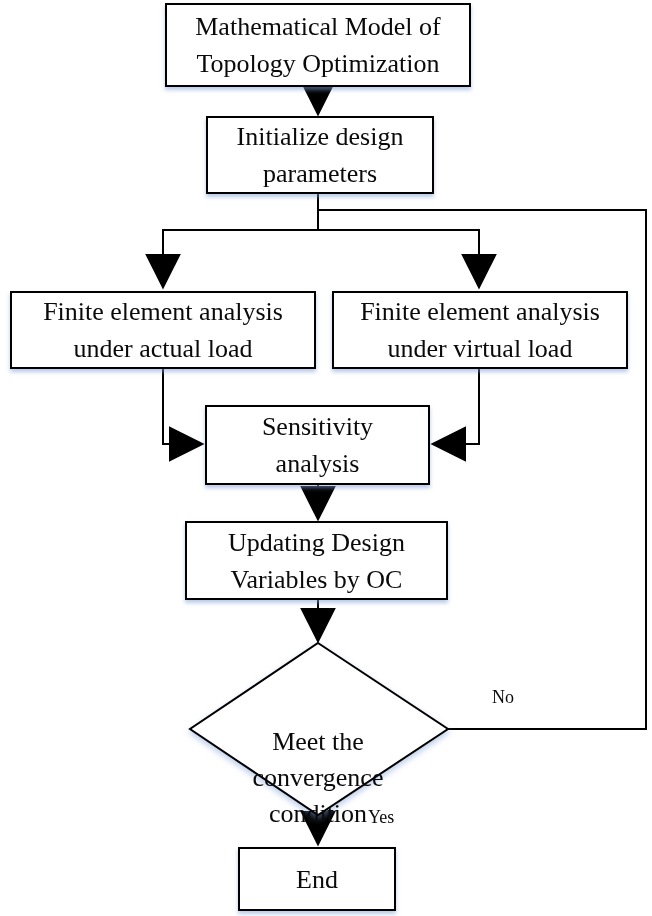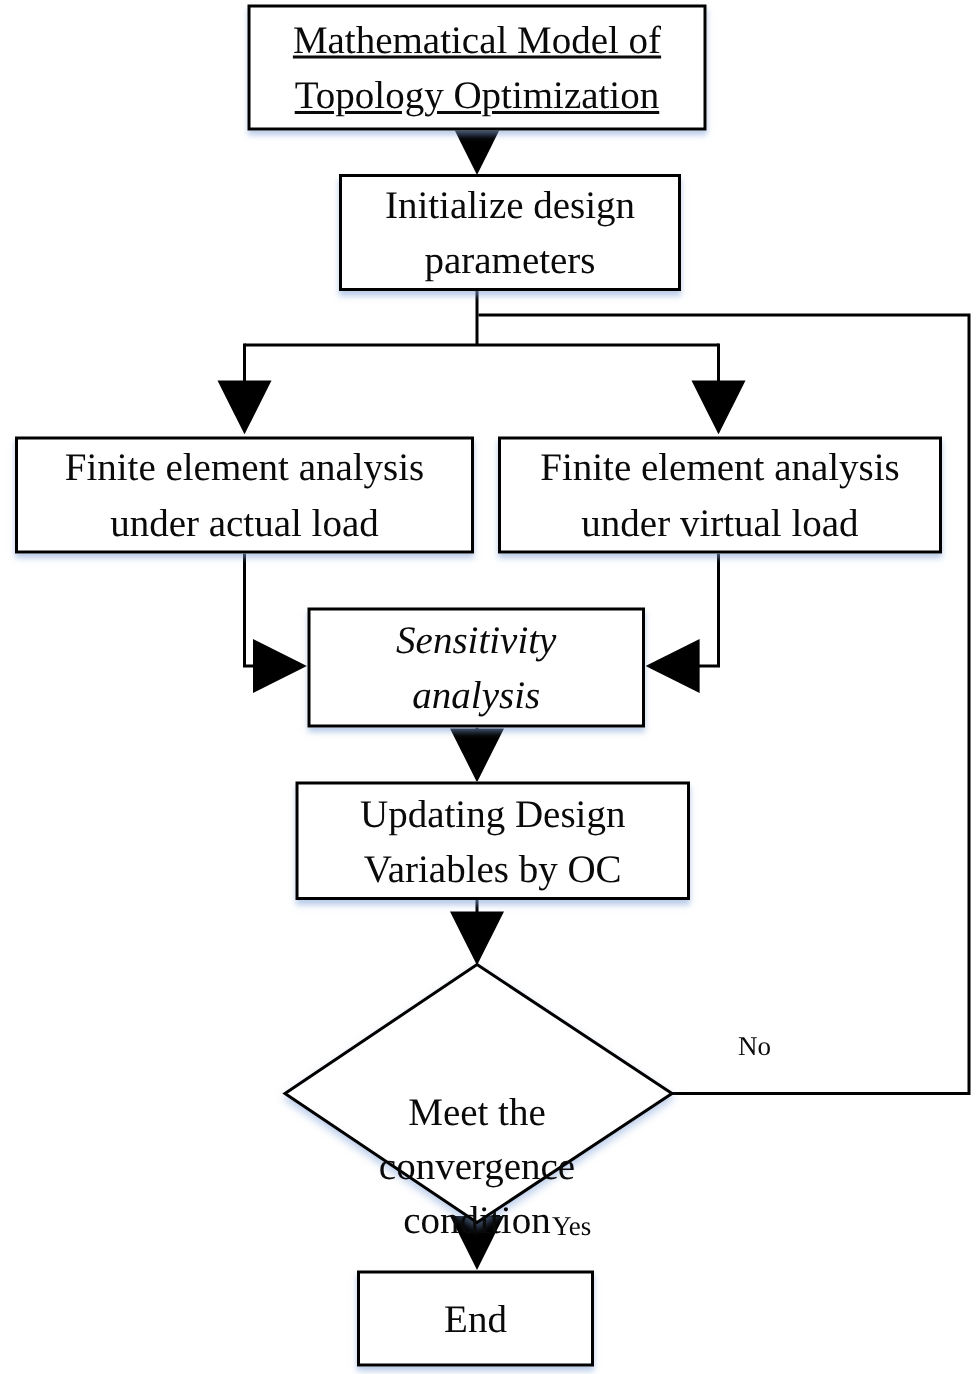--- a/index.html
+++ b/index.html
@@ -70,26 +70,26 @@
 
   .edge-label {
     position: absolute;
     color: var(--text);
     font-size: 18px;
     line-height: 30px;
     background: transparent;
   }
 
   
-  .node-model       { left: 165px; top:   3px; width: 306px; height: 84px; text-decoration: underline; }
-  .node-init        { left: 206px; top: 116px; width: 228px; height: 78px; margin-left: 20px; }
+  .node-model       { left: 165px; top:   3px; width: 306px; height: 84px; }
+  .node-init        { left: 206px; top: 116px; width: 228px; height: 78px; }
   .node-fea-actual  { left:  10px; top: 291px; width: 306px; height: 78px; }
   .node-fea-virtual { left: 332px; top: 291px; width: 296px; height: 78px; }
-  .node-sensitivity { left: 205px; top: 405px; width: 225px; height: 80px; font-style: italic; }
-  .node-update      { left: 185px; top: 521px; width: 263px; height: 79px; margin-left: 12px; }
+  .node-sensitivity { left: 205px; top: 405px; width: 225px; height: 80px; }
+  .node-update      { left: 185px; top: 521px; width: 263px; height: 79px; }
   .node-end         { left: 238px; top: 847px; width: 158px; height: 64px; }
 
   .decision-label-pos { left: 203px; top: 675px; width: 230px; height: 110px; margin-top: 48px; }
   .edge-label-no  { left: 492px; top: 682px; }
   .edge-label-yes { left: 368px; top: 802px; }
 </style>
 </head>
 <body>
 
 <div class="canvas">

